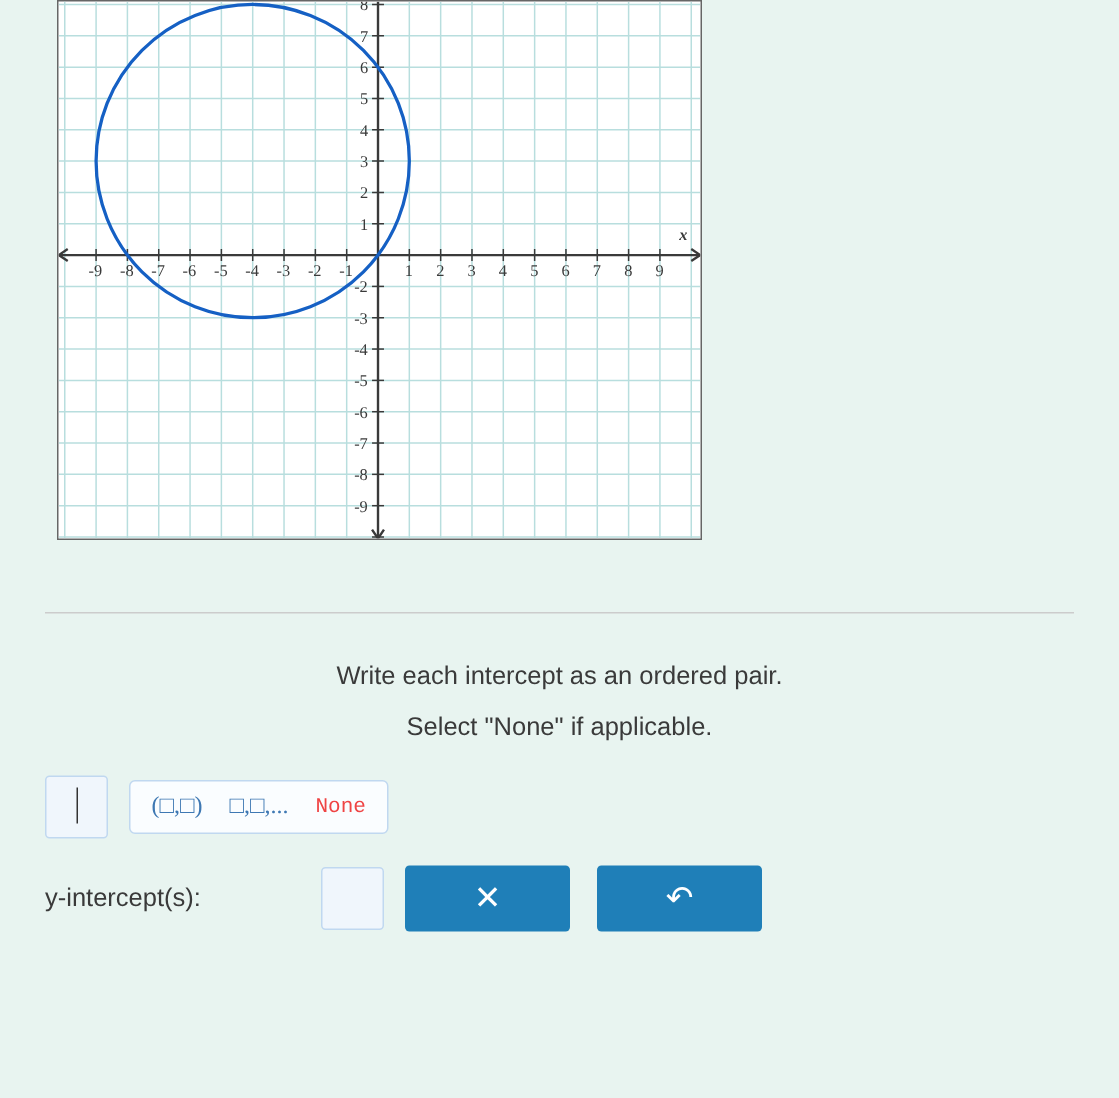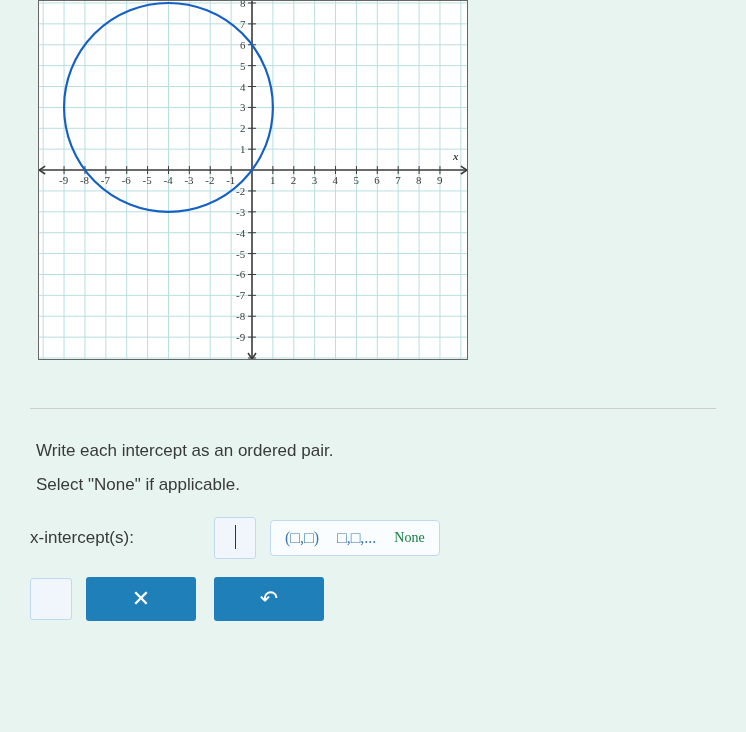--- a/index.html
+++ b/index.html
@@ -26,20 +26,21 @@
       margin-left: 30px;
       margin-right: 30px;
       margin-top: 48px;
       padding: 18px 6px 0 6px;
       border-top: 1px solid #ccc;
     }
     .instructions p {
       font-size: 17px;
       color: #3a3a3a;
       margin: 14px 0;
+      text-align: center;
     }
     .answer-row {
       display: flex;
       align-items: center;
       gap: 14px;
       margin-top: 22px;
       margin-left: 30px;
     }
     .answer-label {
       font-size: 17px;
@@ -232,33 +233,33 @@
     <circle cx="130" cy="107" r="105" fill="none" stroke="#1560c4" stroke-width="2.2"></circle>
   </svg>
 </div>
 
 <div class="instructions">
   <p>Write each intercept as an ordered pair.</p>
   <p>Select "None" if applicable.</p>
 </div>
 
 <div class="answer-row">
-  <span class="answer-label">x-intercept(s):</span>
   <div style="position:relative">
     <input class="answer-input" value="" style="">
     <span style="position:absolute;left:50%;top:8px" class="cursor"></span>
   </div>
   <div class="tool-panel">
     <span class="tool-item">(□,□)</span>
     <span class="tool-item">□,□,...</span>
-    <span class="tool-item" style="font-family:Liberation Serif, serif;font-size:14px;color:#15803d">None</span>
+    <span class="tool-item" style="font-family:Liberation Mono, monospace;font-size:14px;color:#ef4444">None</span>
   </div>
 </div>
 
 <div class="answer-row" style="margin-top:18px">
+  <span class="answer-label">y-intercept(s):</span>
   <input class="answer-input" value="" style="">
   <div class="btn-panel">
     <div class="blue-btn">
       <span>✕</span>
     </div>
     <div class="blue-btn">
       <span>↶</span>
     </div>
   </div>
 </div>

